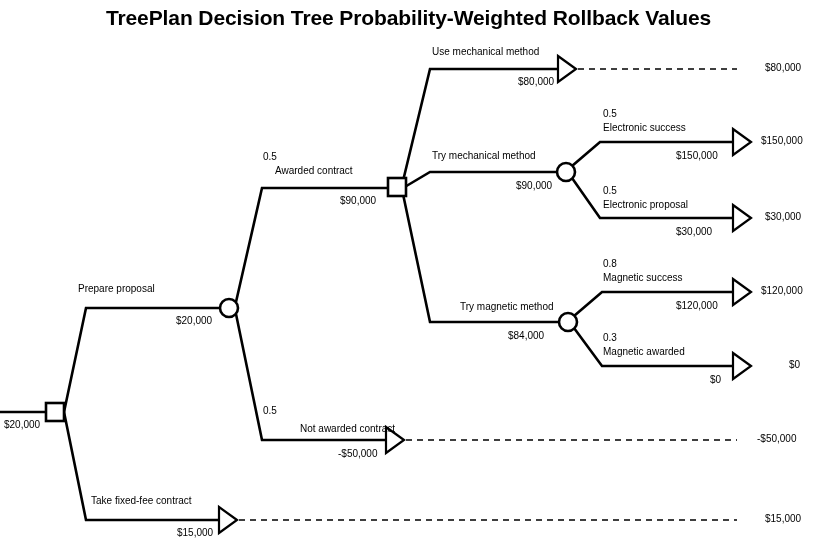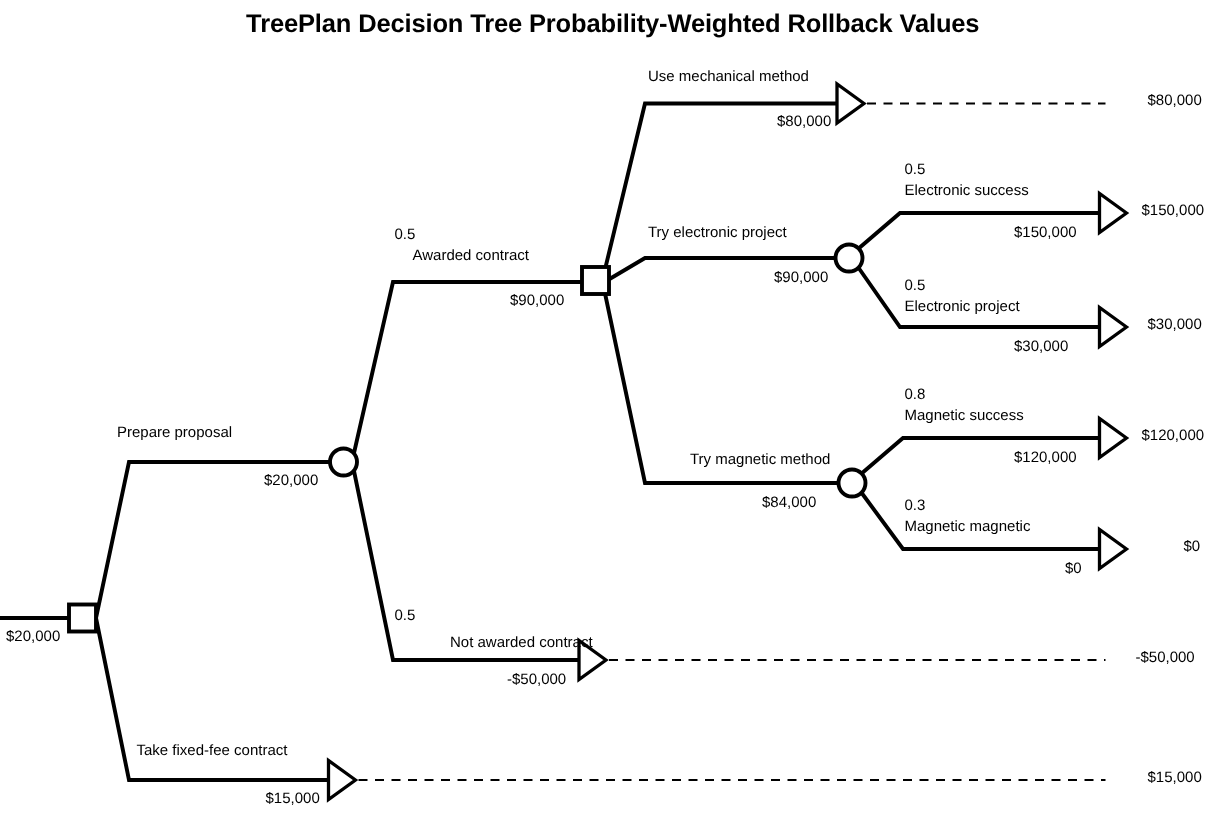--- a/index.html
+++ b/index.html
@@ -5,21 +5,21 @@
 <style>
   html,body{margin:0;padding:0;background:#ffffff;}
   body{
     width:817px;height:545px;position:relative;overflow:hidden;
     font-family:"Liberation Sans","DejaVu Sans",sans-serif;
     color:#000000;
   }
   #tree-canvas{position:absolute;left:0;top:0;width:817px;height:545px;}
   #title{
     position:absolute;left:0;top:6px;width:817px;text-align:center;
-    font-size:17px;font-weight:bold;letter-spacing:-0.1px;
+    font-size:21px;font-weight:bold;letter-spacing:-0.1px;
     font-family:"Liberation Sans","DejaVu Sans",sans-serif;
   }
   .lbl{
     position:absolute;font-size:10px;line-height:12px;white-space:nowrap;
     font-family:"Liberation Sans","DejaVu Sans",sans-serif;
   }
 </style>
 </head>
 <body>
 
@@ -84,37 +84,37 @@
 
 <div class="lbl" style="left:263px;top:405px;">0.5</div>
 <div class="lbl" style="left:263px;top:423px;padding-left:37px;">Not awarded contract</div>
 <div class="lbl" style="left:338px;top:448px;">-$50,000</div>
 <div class="lbl" style="left:757px;top:433px;">-$50,000</div>
 
 <div class="lbl" style="left:432px;top:46px;">Use mechanical method</div>
 <div class="lbl" style="left:518px;top:76px;">$80,000</div>
 <div class="lbl" style="left:765px;top:62px;">$80,000</div>
 
-<div class="lbl" style="left:432px;top:150px;">Try electronic project</div>
+<div class="lbl" style="left:432px;top:150px;">Try mechanical method</div>
 <div class="lbl" style="left:516px;top:180px;">$90,000</div>
 
 <div class="lbl" style="left:432px;top:301px;margin-left:28px;">Try magnetic method</div>
 <div class="lbl" style="left:508px;top:330px;">$84,000</div>
 
 <div class="lbl" style="left:603px;top:108px;">0.5</div>
 <div class="lbl" style="left:603px;top:122px;">Electronic success</div>
 <div class="lbl" style="left:676px;top:150px;">$150,000</div>
 <div class="lbl" style="left:761px;top:135px;">$150,000</div>
 
 <div class="lbl" style="left:603px;top:185px;">0.5</div>
-<div class="lbl" style="left:603px;top:199px;">Electronic project</div>
+<div class="lbl" style="left:603px;top:199px;">Electronic proposal</div>
 <div class="lbl" style="left:676px;top:226px;">$30,000</div>
 <div class="lbl" style="left:765px;top:211px;">$30,000</div>
 
 <div class="lbl" style="left:603px;top:258px;">0.8</div>
 <div class="lbl" style="left:603px;top:272px;">Magnetic success</div>
 <div class="lbl" style="left:676px;top:300px;">$120,000</div>
 <div class="lbl" style="left:761px;top:285px;">$120,000</div>
 
 <div class="lbl" style="left:603px;top:332px;">0.3</div>
-<div class="lbl" style="left:603px;top:346px;">Magnetic magnetic</div>
+<div class="lbl" style="left:603px;top:346px;">Magnetic awarded</div>
 <div class="lbl" style="left:710px;top:374px;">$0</div>
 <div class="lbl" style="left:789px;top:359px;">$0</div>
 
 </body></html>

